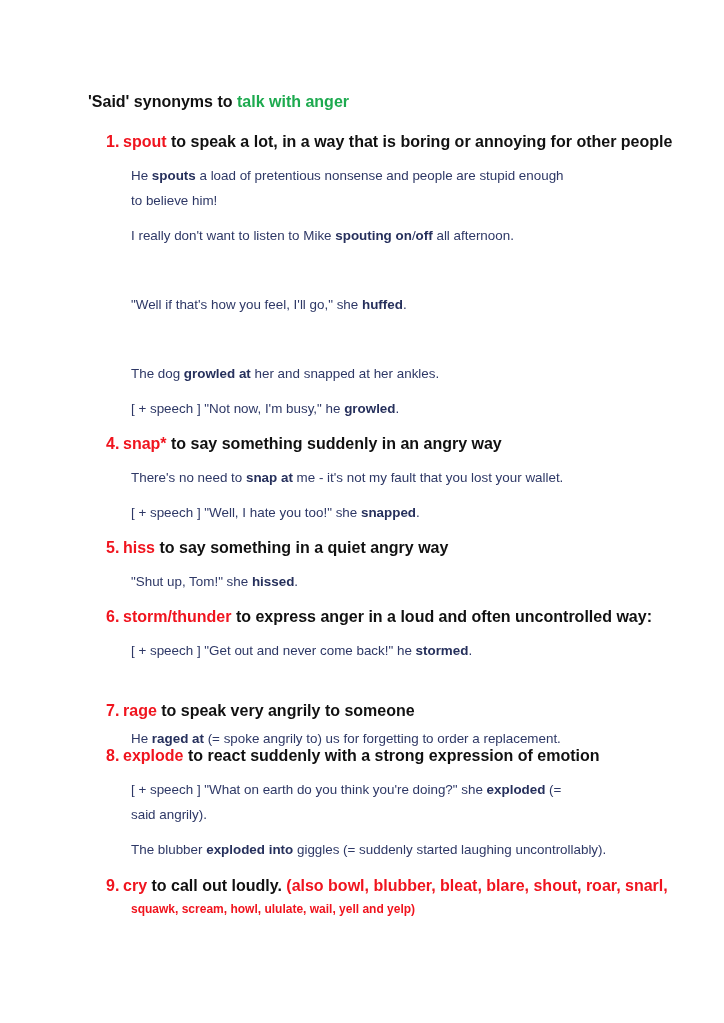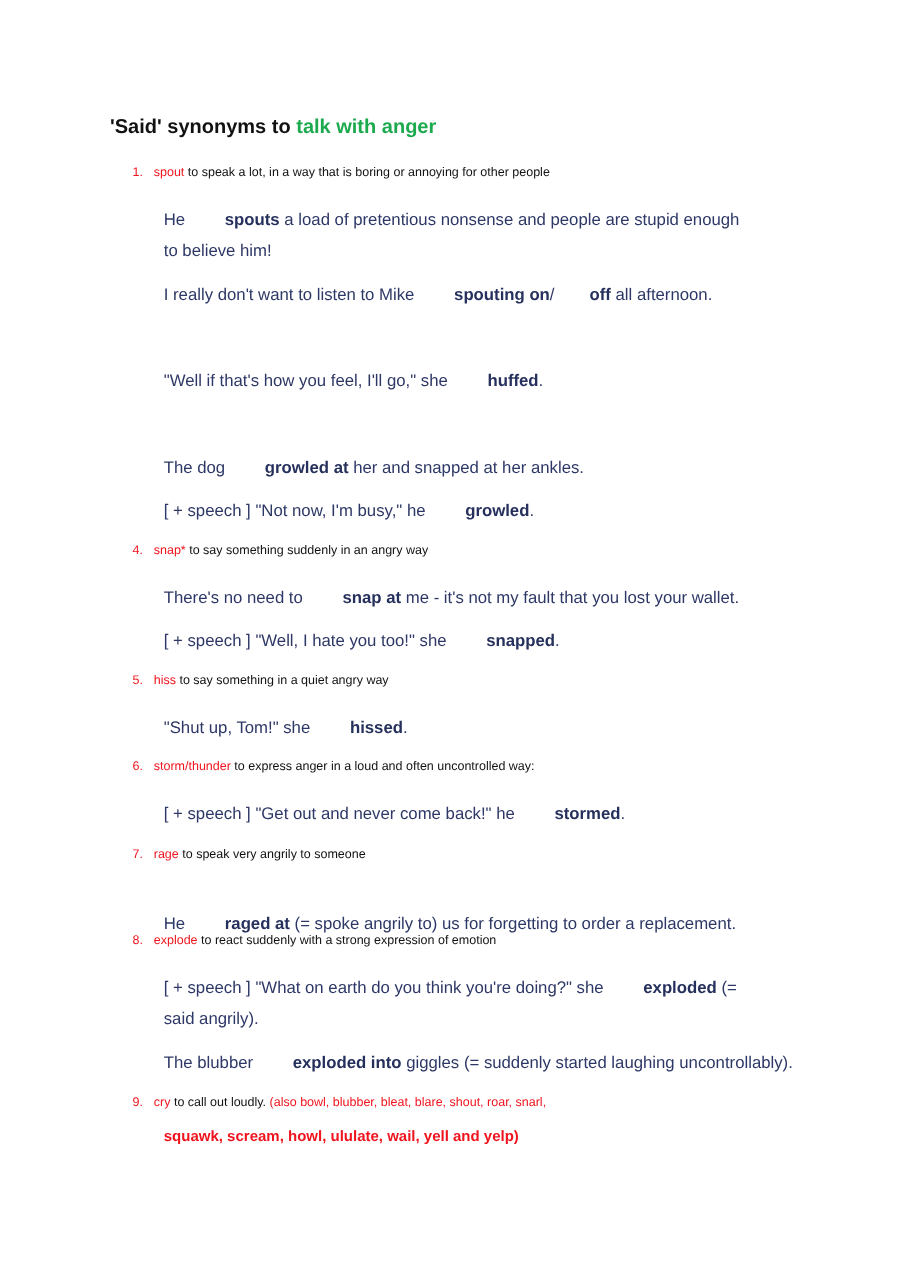--- a/index.html
+++ b/index.html
@@ -8,29 +8,29 @@
       font-family: "Liberation Sans", sans-serif;
     }
     .page { position: absolute; left: 0; top: 0; width: 724px; height: 972px; }
     .title {
       position: absolute; left: 88px; top: 93px;
       font-size: 16px; font-weight: bold; color: #111111; white-space: nowrap;
     }
     .title .accent { color: #1daa4f; }
     .term {
       position: absolute; left: 106px;
-      font-size: 10px; font-weight: normal; color: #111111; white-space: nowrap;
+      font-size: 16px; font-weight: bold; color: #111111; white-space: nowrap;
     }
     .term .num, .term .word, .term .also { color: #f0141e; }
     .term .num { display: inline-block; width: 17px; }
     .ex {
       position: absolute; left: 131px;
       font-size: 13.4px; color: #2e3866; white-space: nowrap;
     }
-    .ex b { color: #26305c; margin-left: 28px; }
+    .ex b { color: #26305c; }
     .cont { position: absolute; left: 131px; font-size: 12px; font-weight: bold; white-space: nowrap; color: #f0141e; }
   </style>
 </head>
 <body>
 
 <div class="page">
 
   <div class="title">
     <span>'Said' synonyms to </span><span class="accent">talk with anger</span>
   </div>
@@ -76,21 +76,21 @@
     <span>"Shut up, Tom!" she </span><b>hissed</b><span>.</span>
   </div>
 
   <div class="term" style="top:608px">
     <span class="num">6.</span><span class="word">storm/thunder</span><span> to express anger in a loud and often uncontrolled way:</span>
   </div>
   <div class="ex" style="top:643px">
     <span>[ + speech ] "Get out and never come back!" he </span><b>stormed</b><span>.</span>
   </div>
 
-  <div class="term" style="top:678px">
+  <div class="term" style="top:702px">
     <span class="num">7.</span><span class="word">rage</span><span> to speak very angrily to someone</span>
   </div>
   <div class="ex" style="top:731px">
     <span>He </span><b>raged at</b><span> (= spoke angrily to) us for forgetting to order a replacement.</span>
   </div>
 
   <div class="term" style="top:747px">
     <span class="num">8.</span><span class="word">explode</span><span> to react suddenly with a strong expression of emotion</span>
   </div>
   <div class="ex" style="top:782px">

